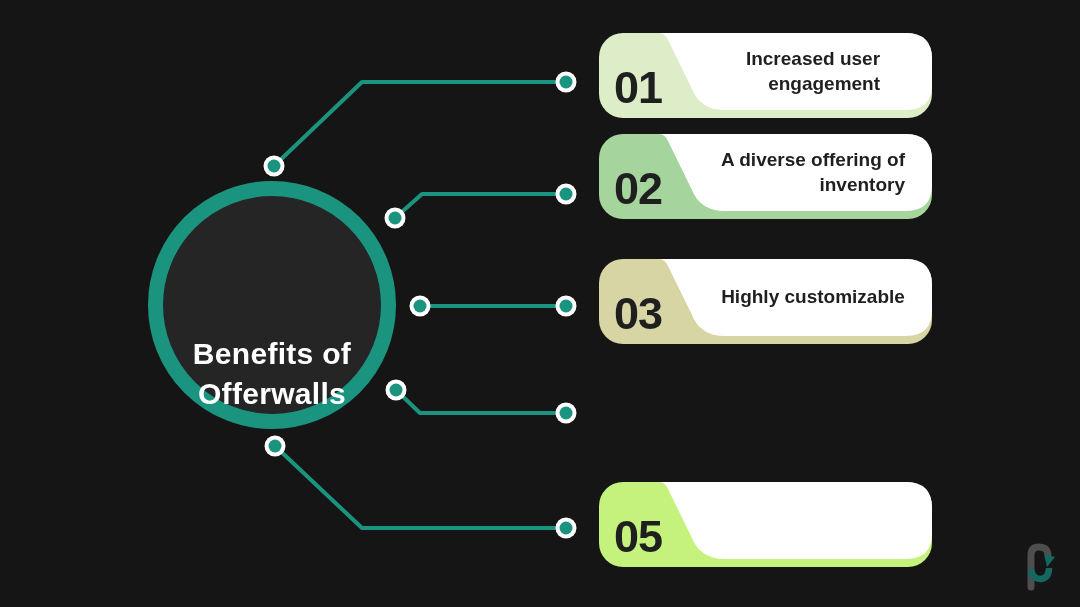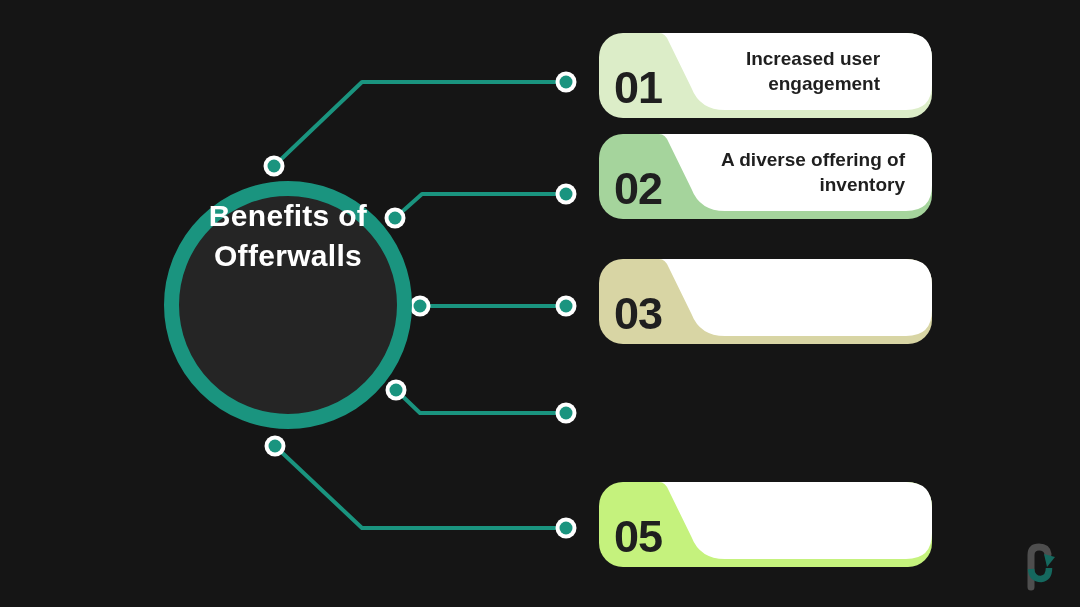--- a/index.html
+++ b/index.html
@@ -25,27 +25,27 @@
     stroke: var(--teal, #1a947f);
     stroke-width: 4;
     stroke-linejoin: round;
     stroke-linecap: round;
   }
   .dot-outer { fill: var(--white, #ffffff); }
   .dot-inner { fill: var(--teal, #1a947f); }
 
   .circle {
     position: absolute;
-    left: 164px; top: 181px;
+    left: 148px; top: 181px;
     width: 218px; height: 218px;
     border: 15px solid var(--teal, #1a947f);
     border-radius: 50%;
     background: var(--circle_fill, #252525);
     display: flex;
-    align-items: flex-start;
+    align-items: flex-end;
     justify-content: center;
   }
   .circle-title {
     color: var(--white, #ffffff);
     font-size: 30px;
     font-weight: 700;
     line-height: 1.33;
     text-align: center;
     white-space: pre-line;
     letter-spacing: 0.3px;
@@ -192,20 +192,21 @@
     <div class="card-label">A diverse offering of
 inventory</div>
   </div>
 
   <div class="card card-3">
     <svg class="card-bg" viewBox="0 0 333 85" preserveAspectRatio="none">
       <rect width="333" height="85" rx="24" fill="#d8d5a4"></rect>
       <path class="white-panel" d="M60 0 H307 Q333 0 333 26 V51 Q333 77 307 77 H126 Q101 77 92.5 55 L70 9 Q66.5 0 60 0 Z"></path>
     </svg>
     <div class="card-num">03</div>
+    <div class="card-label">Highly customizable</div>
   </div>
 
 
   <div class="card card-5">
     <svg class="card-bg" viewBox="0 0 333 85" preserveAspectRatio="none">
       <rect width="333" height="85" rx="24" fill="#c5f27d"></rect>
       <path class="white-panel" d="M60 0 H307 Q333 0 333 26 V51 Q333 77 307 77 H126 Q101 77 92.5 55 L70 9 Q66.5 0 60 0 Z"></path>
     </svg>
     <div class="card-num">05</div>
   </div>

